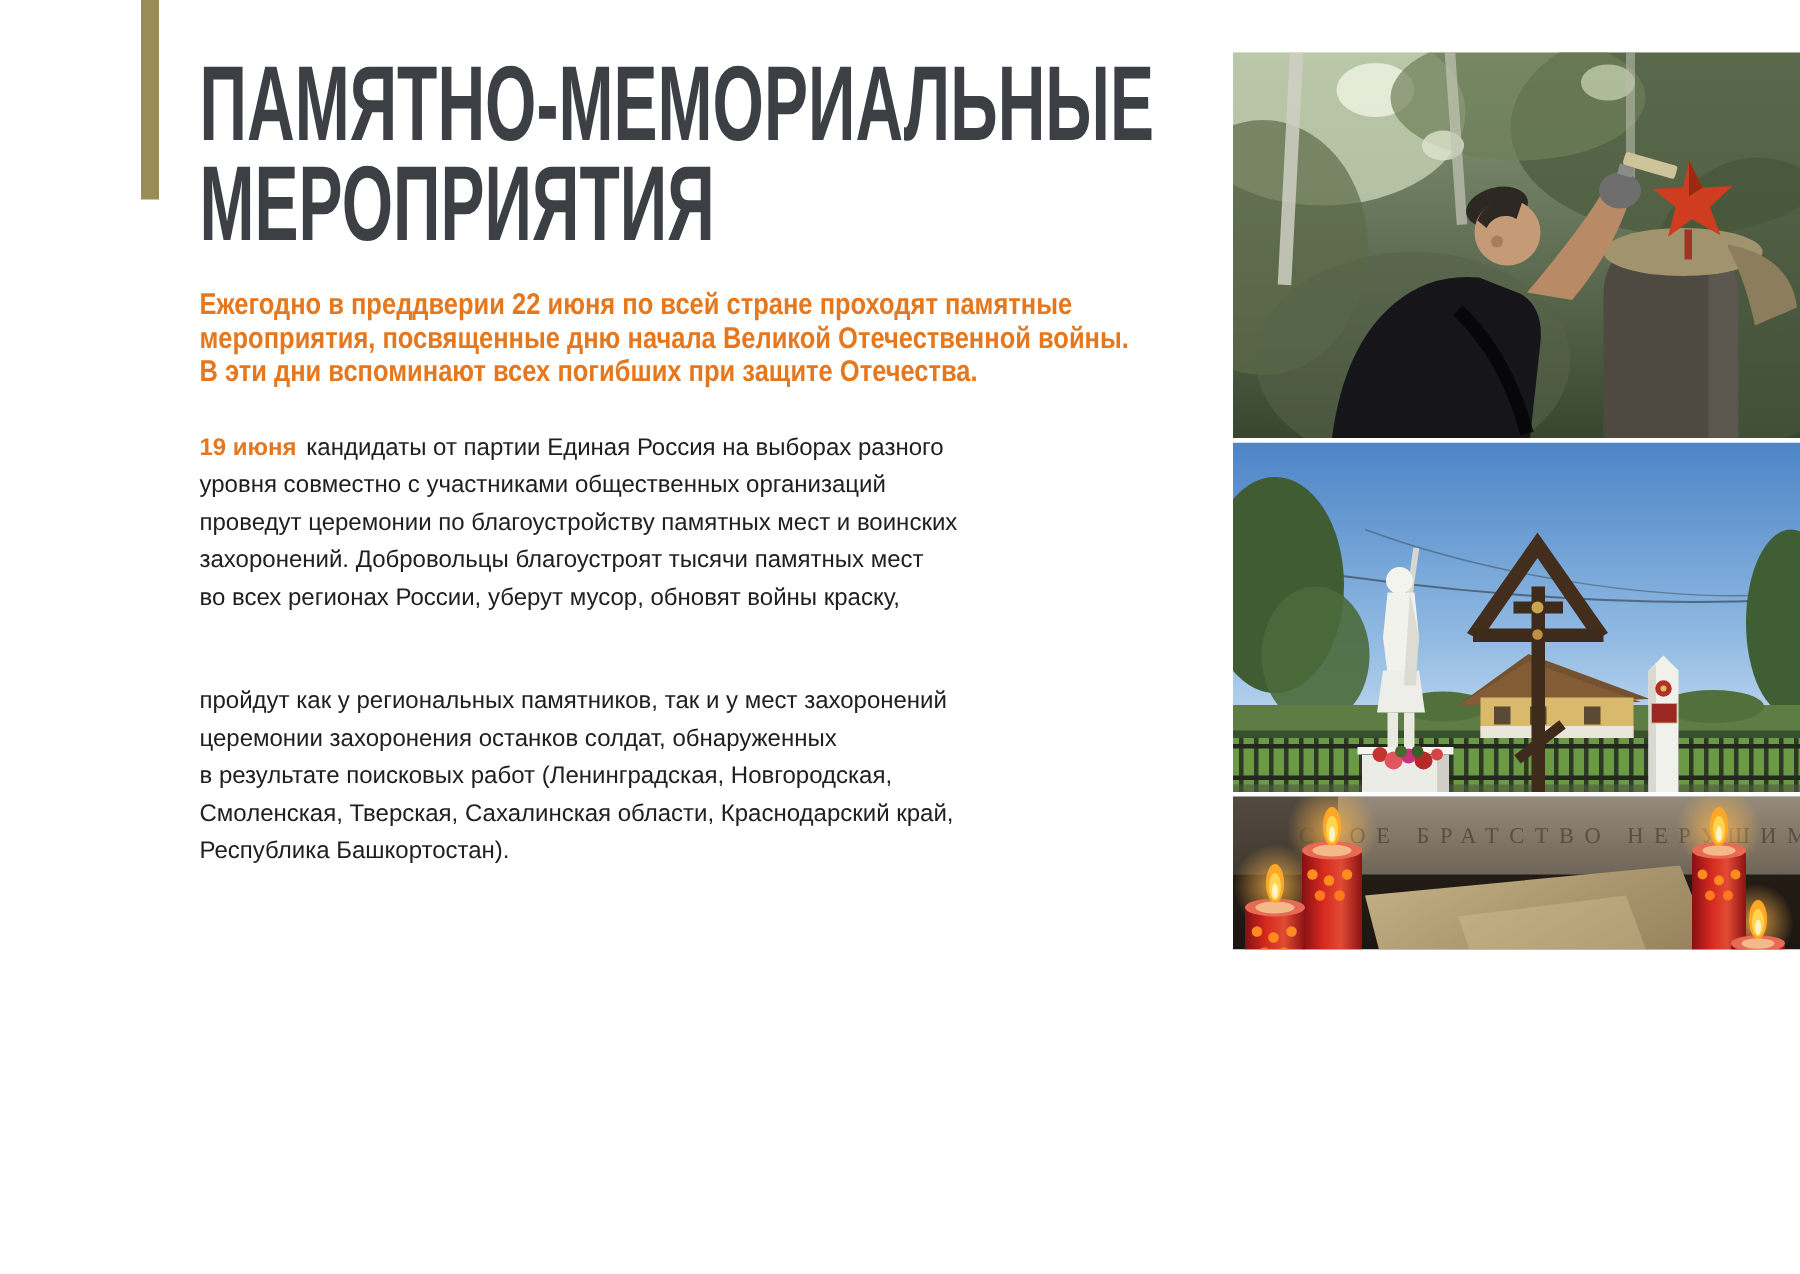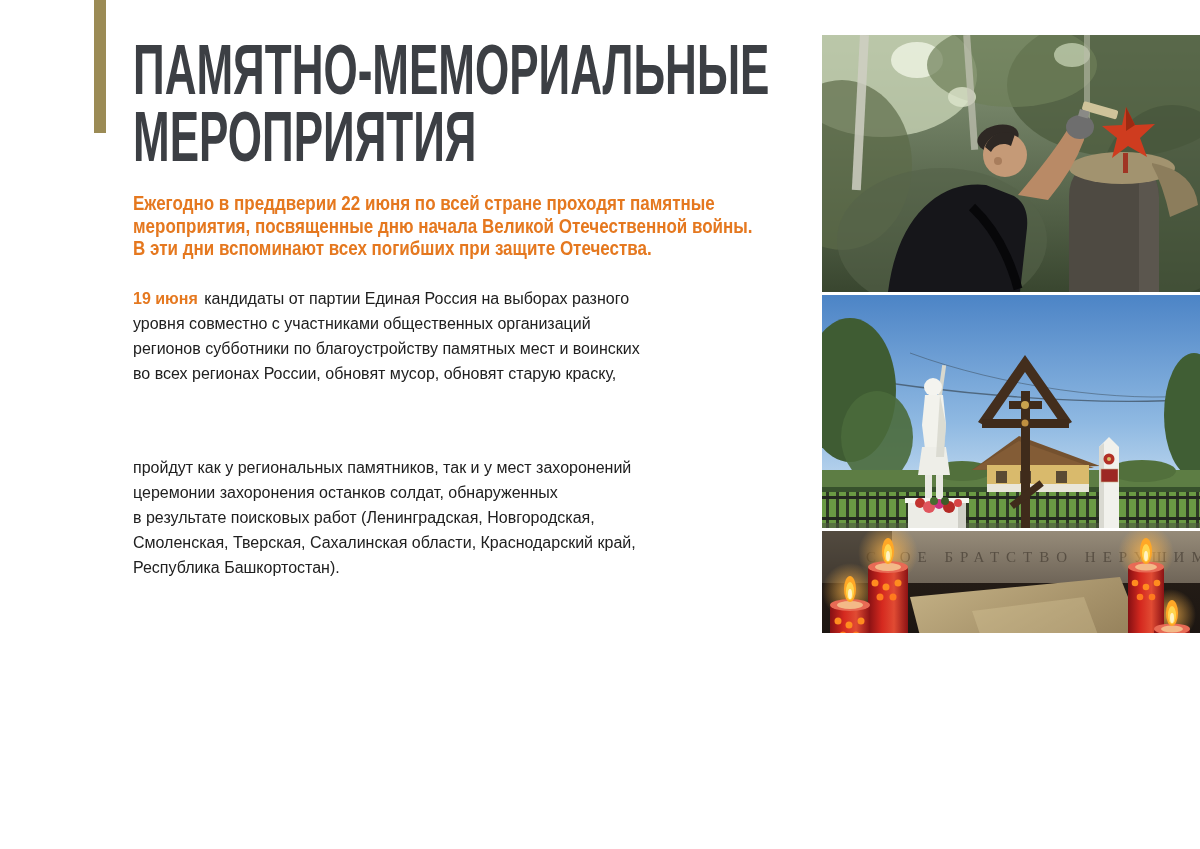--- a/index.html
+++ b/index.html
@@ -40,22 +40,23 @@
 
   <div class="intro">
     <div class="iline">Ежегодно в преддверии 22 июня по всей стране проходят памятные</div>
     <div class="iline">мероприятия, посвященные дню начала Великой Отечественной войны.</div>
     <div class="iline">В эти дни вспоминают всех погибших при защите Отечества.</div>
   </div>
 
   <div class="para para-1">
     <div class="pline"><span class="date">19 июня</span> <span>кандидаты от партии Единая Россия на выборах разного</span></div>
     <div class="pline">уровня совместно с участниками общественных организаций</div>
-    <div class="pline">регионов субботники по благоустройству памятных мест и воинских</div>
-    <div class="pline">во всех регионах России, обновят мусор, обновят старую краску,</div>
+    <div class="pline">проведут церемонии по благоустройству памятных мест и воинских</div>
+    <div class="pline">захоронений. Добровольцы благоустроят тысячи памятных мест</div>
+    <div class="pline">во всех регионах России, уберут мусор, обновят войны краску,</div>
   </div>
 
   <div class="para para-2">
     <div class="pline">пройдут как у региональных памятников, так и у мест захоронений</div>
     <div class="pline">церемонии захоронения останков солдат, обнаруженных</div>
     <div class="pline">в результате поисковых работ (Ленинградская, Новгородская,</div>
     <div class="pline">Смоленская, Тверская, Сахалинская области, Краснодарский край,</div>
     <div class="pline">Республика Башкортостан).</div>
   </div>
 

